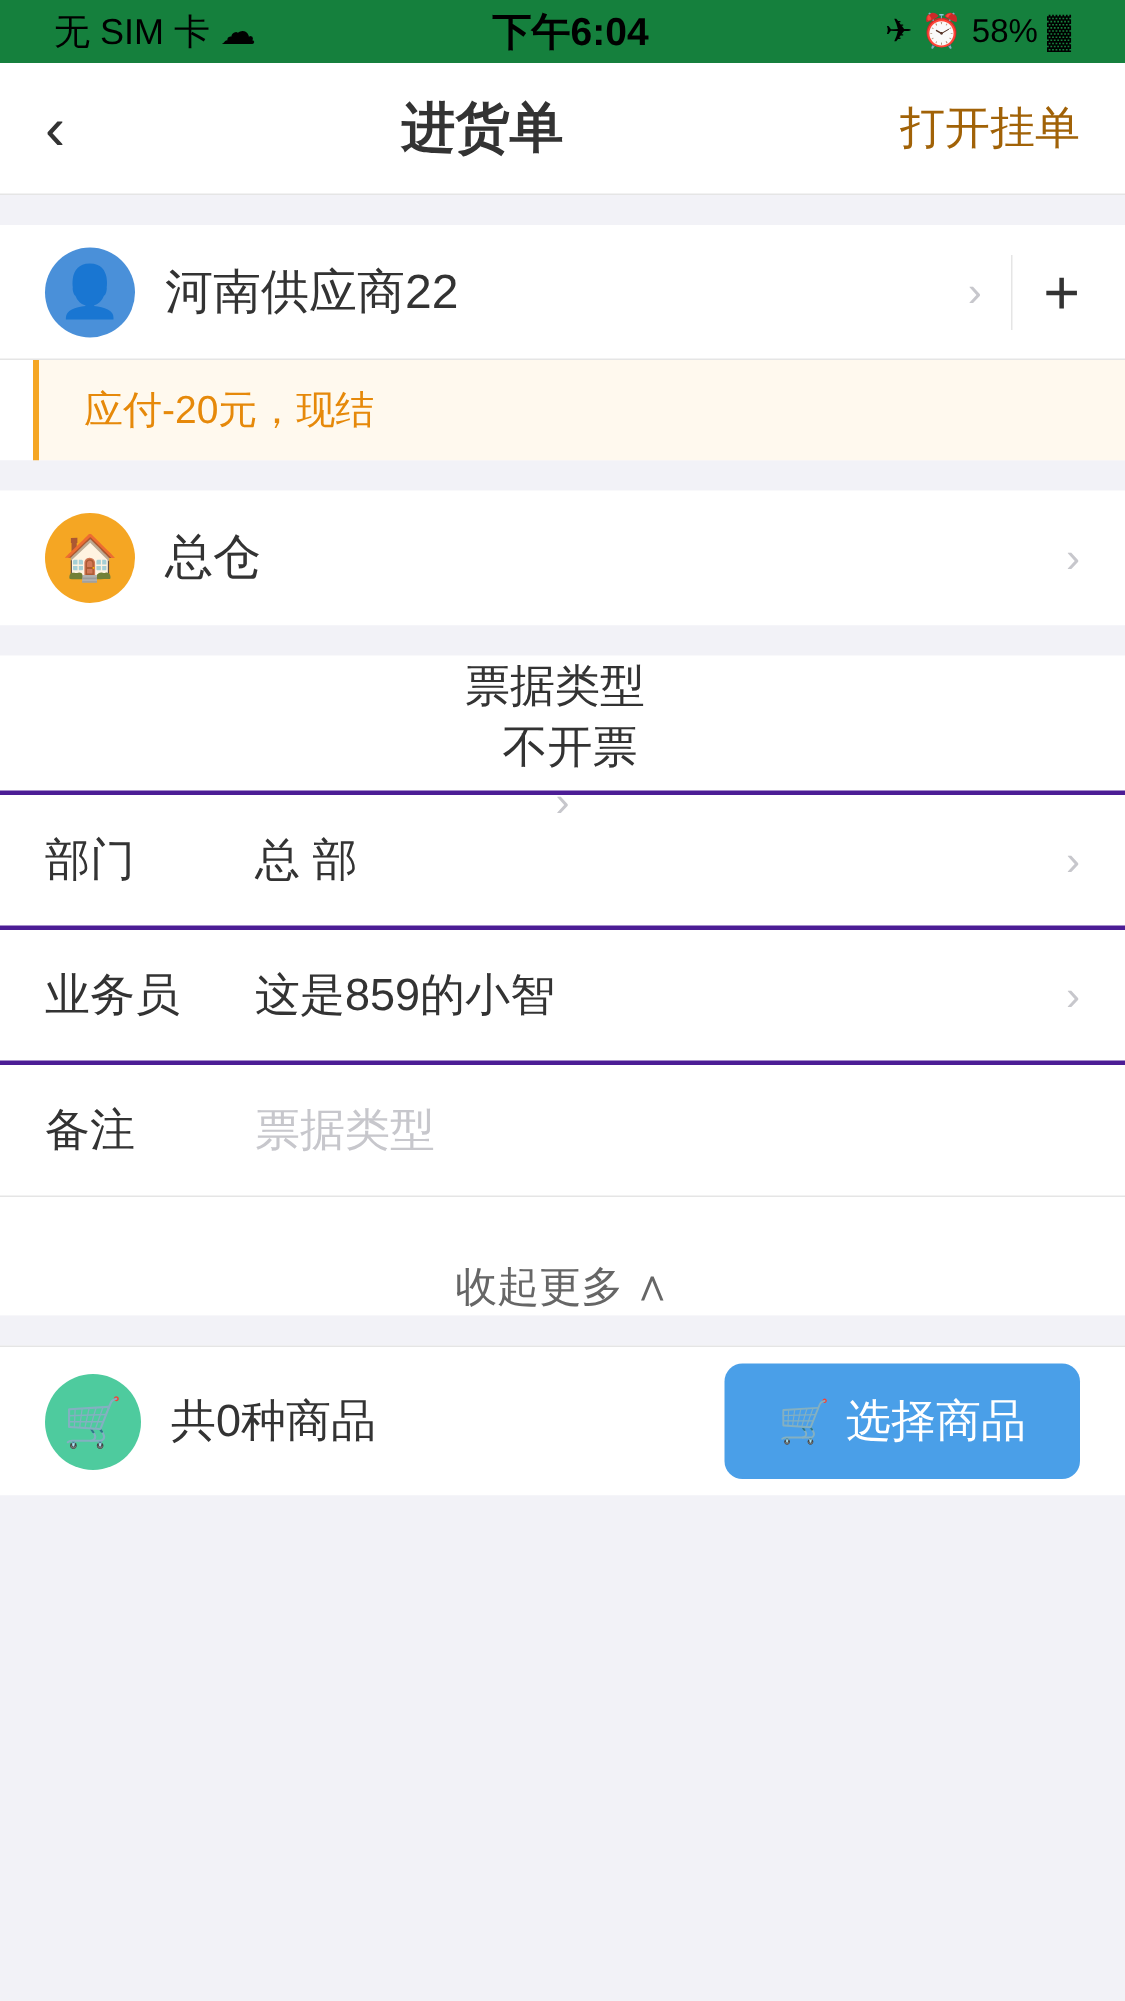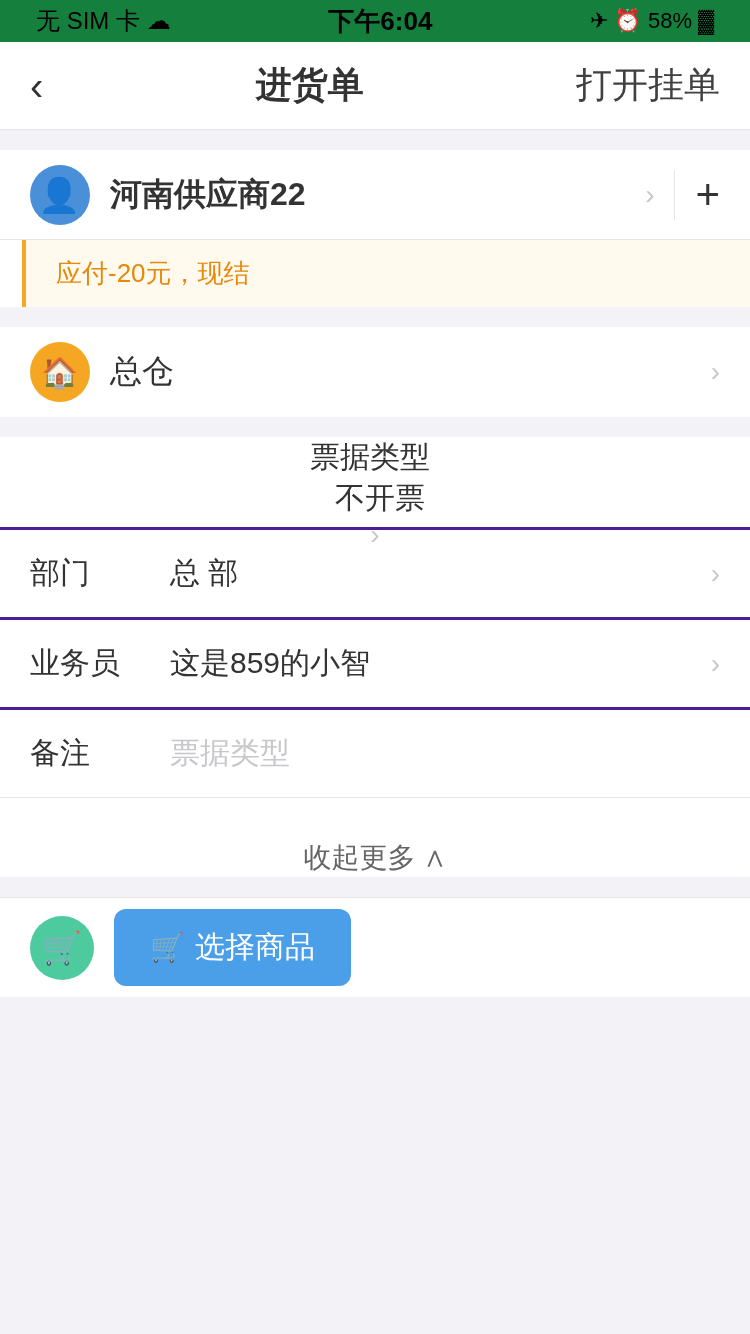--- a/index.html
+++ b/index.html
@@ -45,22 +45,22 @@
       color: #333;
       cursor: pointer;
       line-height: 1;
     }
     .nav-title {
       font-size: 36px;
       font-weight: 600;
       color: #333;
     }
     .nav-action {
-      font-size: 36px;
-      color: #404040;
+      font-size: 30px;
+      color: #a16207;
       cursor: pointer;
     }
 
     
     .section-gap {
       height: 20px;
       background: #f2f2f7;
     }
 
     
@@ -88,21 +88,20 @@
       flex-shrink: 0;
     }
     .avatar-icon {
       color: #fff;
       font-size: 34px;
     }
     .supplier-name {
       flex: 1;
       font-size: 32px;
       color: #333;
-      font-weight: bold;
     }
     .row-chevron {
       color: #c7c7cc;
       font-size: 28px;
     }
     .supplier-divider {
       width: 1px;
       height: 50px;
       background: #e5e5e5;
       margin: 0 20px;
@@ -331,19 +330,20 @@
     <span class="collapse-text">收起更多 ∧</span>
   </div>
 </div>
 
 <div class="section-gap"></div>
 
 <div class="bottom-bar">
   <div class="bottom-cart-icon">
     <span class="cart-icon-inner">🛒</span>
   </div>
+  <div class="product-count">共0种商品</div>
   <button class="select-btn">
     <span class="select-btn-icon">🛒</span>
     <span>选择商品</span>
   </button>
 </div>
 
 <div class="remaining-space"></div>
 
 </body></html>

